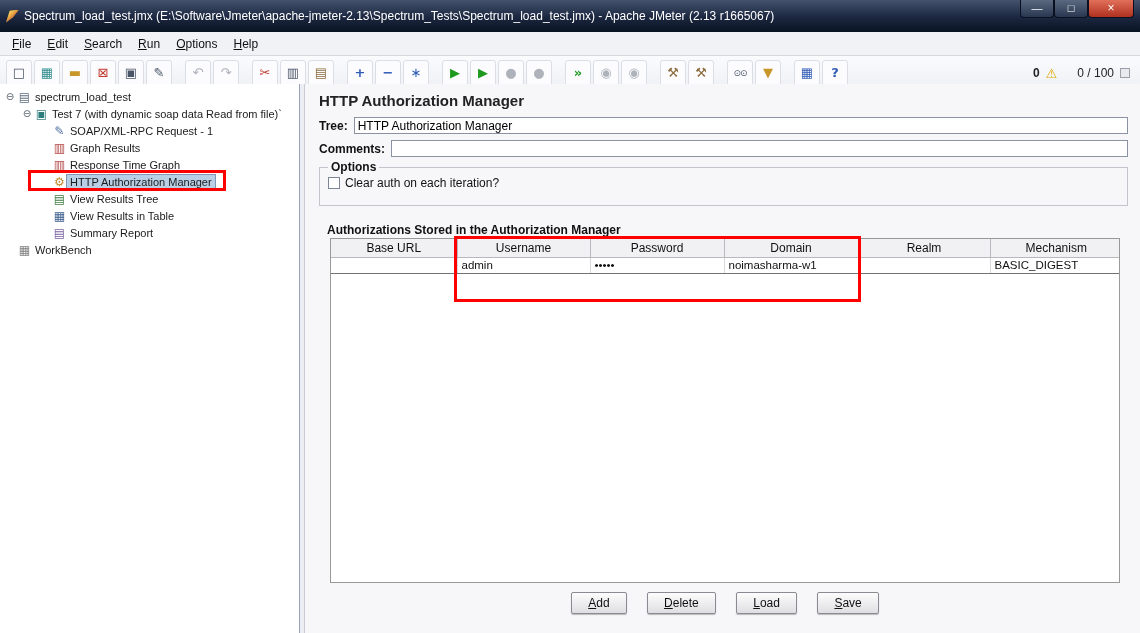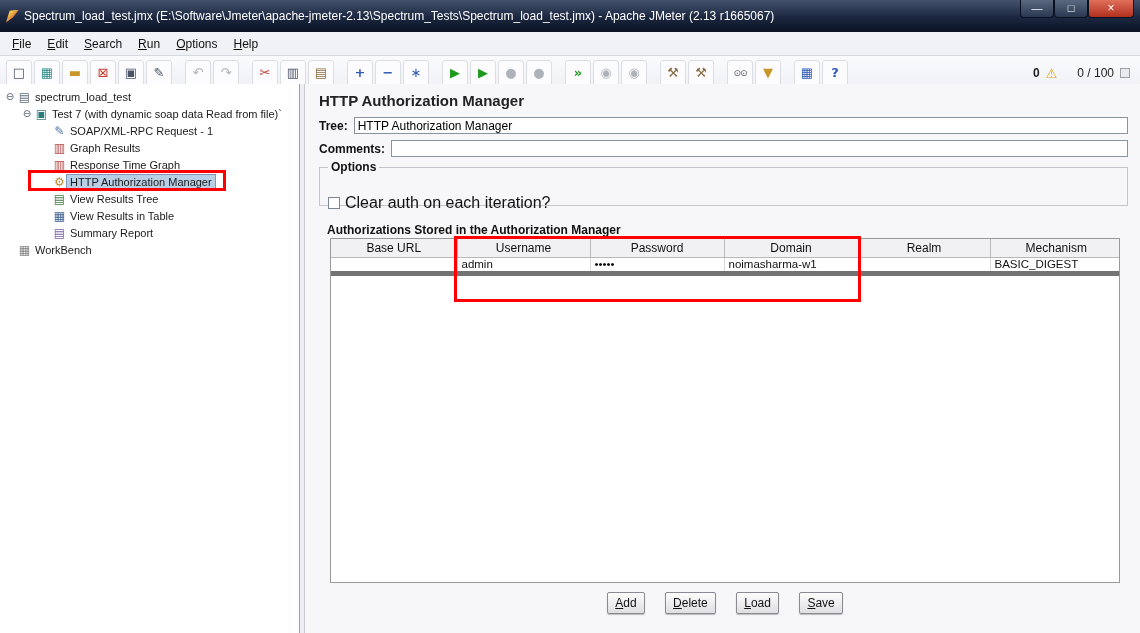--- a/index.html
+++ b/index.html
@@ -72,34 +72,34 @@
   .tlabel.sel { background:#b8cfe5; box-shadow:0 0 0 1px #7e97b8; }
 
   
   .page-title { position:absolute; left:14px; top:8px; font-size:15px; font-weight:bold; color:#222; }
   .field-row { position:absolute; left:14px; right:12px; height:19px; display:flex; align-items:center; gap:6px; }
   .row-name { top:32px; } .row-comments { top:55px; }
   .flabel { font-size:12px; font-weight:bold; }
   .tfield { flex:1; height:17px; border:1px solid #8a93a2; background:#fff; font-size:12px; padding:0 3px; font-family:"Liberation Sans", sans-serif; }
   .options-group { position:absolute; left:14px; right:12px; top:76px; height:46px; border:1px solid #c4c4cc; margin:0; padding:2px 8px; }
   .options-group legend { font-size:12px; font-weight:bold; padding:0 3px; }
-  .cb-row { display:flex; align-items:center; gap:5px; font-size:16px; margin-top:18px; cursor:default; }
+  .cb-row { display:flex; align-items:center; gap:5px; font-size:12px; margin-top:0; cursor:default; }
   .checkbox { width:12px; height:12px; flex:0 0 12px; border:1px solid #7d8696; background:#fff; display:inline-block; cursor:pointer; }
   .auth-title { position:absolute; left:22px; top:139px; font-size:12px; font-weight:bold; }
 
   .table-wrap { position:absolute; left:25px; right:20px; top:154px; height:345px; background:#fff; border:1px solid #999; overflow:hidden; }
   table.auth { border-collapse:collapse; width:100%; table-layout:fixed; }
   table.auth th { background:#f1f1f4; border:1px solid #b9b9bd; border-top:none; font-weight:normal; font-size:12px; height:18px; padding:0 4px; }
   table.auth th:first-child { border-left:none;margin-top:48px; } table.auth th:last-child { border-right:none; }
-  table.auth td { border-right:1px solid #d8d8dc; border-bottom:5px solid #737373; font-size:11.5px; height:16px; padding:0 4px; text-align:left; white-space:nowrap; overflow:hidden; }
+  table.auth td { border-right:1px solid #d8d8dc; border-bottom:1px solid #737373; font-size:11.5px; height:16px; padding:0 4px; text-align:left; white-space:nowrap; overflow:hidden; }
   table.auth td:last-child { border-right:none; }
 
   .btn-row { position:absolute; left:25px; right:20px; top:508px; text-align:center; }
   .dlg {
-    margin:0 8px; padding:3px 7px; font-size:12px; color:#111;
+    margin:0 8px; padding:3px 16px; font-size:12px; color:#111;
     background:linear-gradient(#fdfdfd,#dfdfe3); border:1px solid #8a8a92; border-radius:2px;
     box-shadow:0 1px 1px rgba(0,0,0,.25); cursor:pointer; font-family:"Liberation Sans", sans-serif;
   }
 
   
   .anno { position:absolute; border:3px solid #ff0000; pointer-events:none; z-index:50; }
   .anno-tree { left:28px; top:170px; width:198px; height:21px; }
   .anno-table { left:454px; top:236px; width:407px; height:66px; }
 </style>
 </head>

